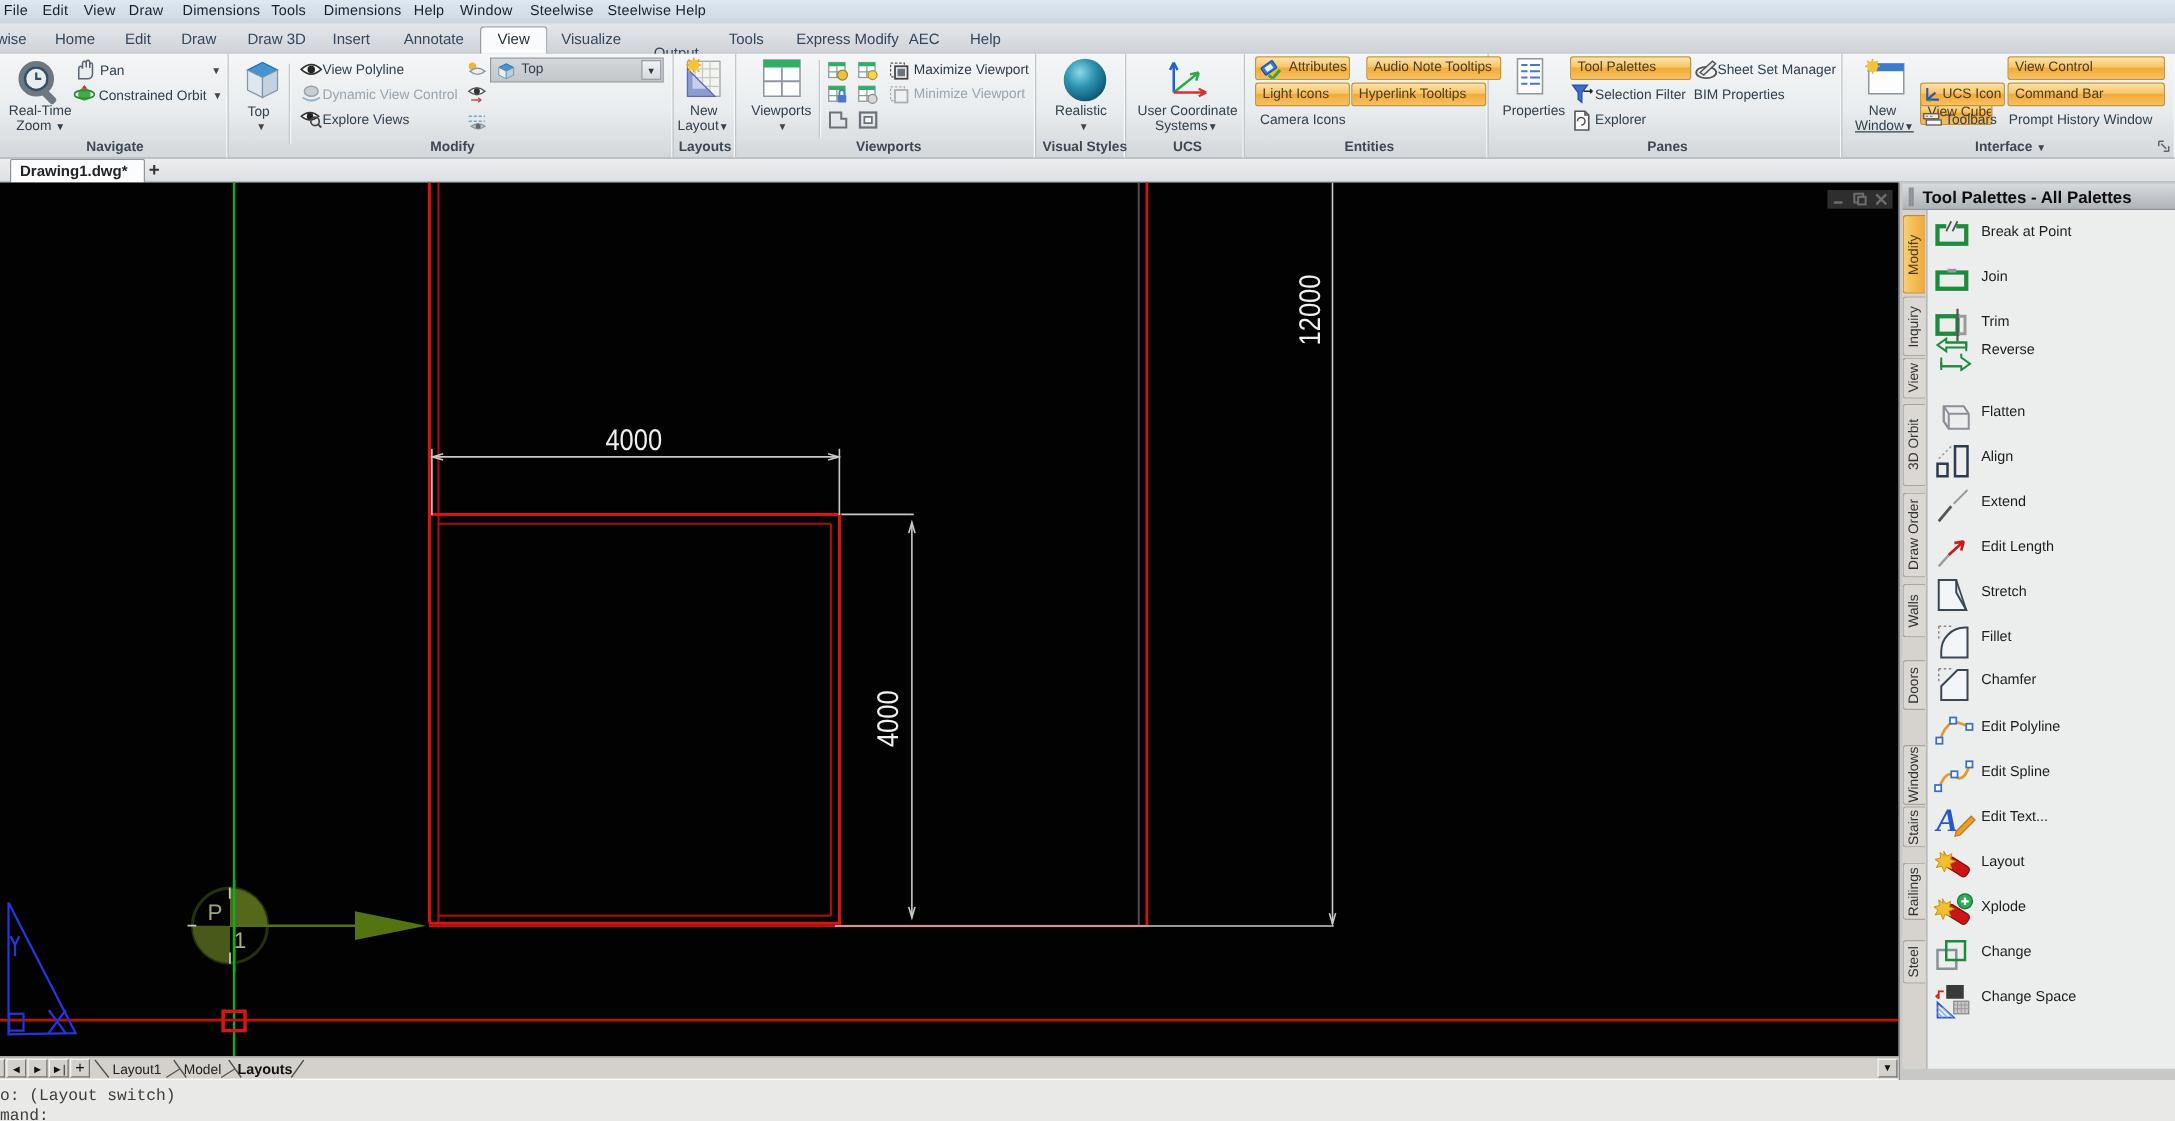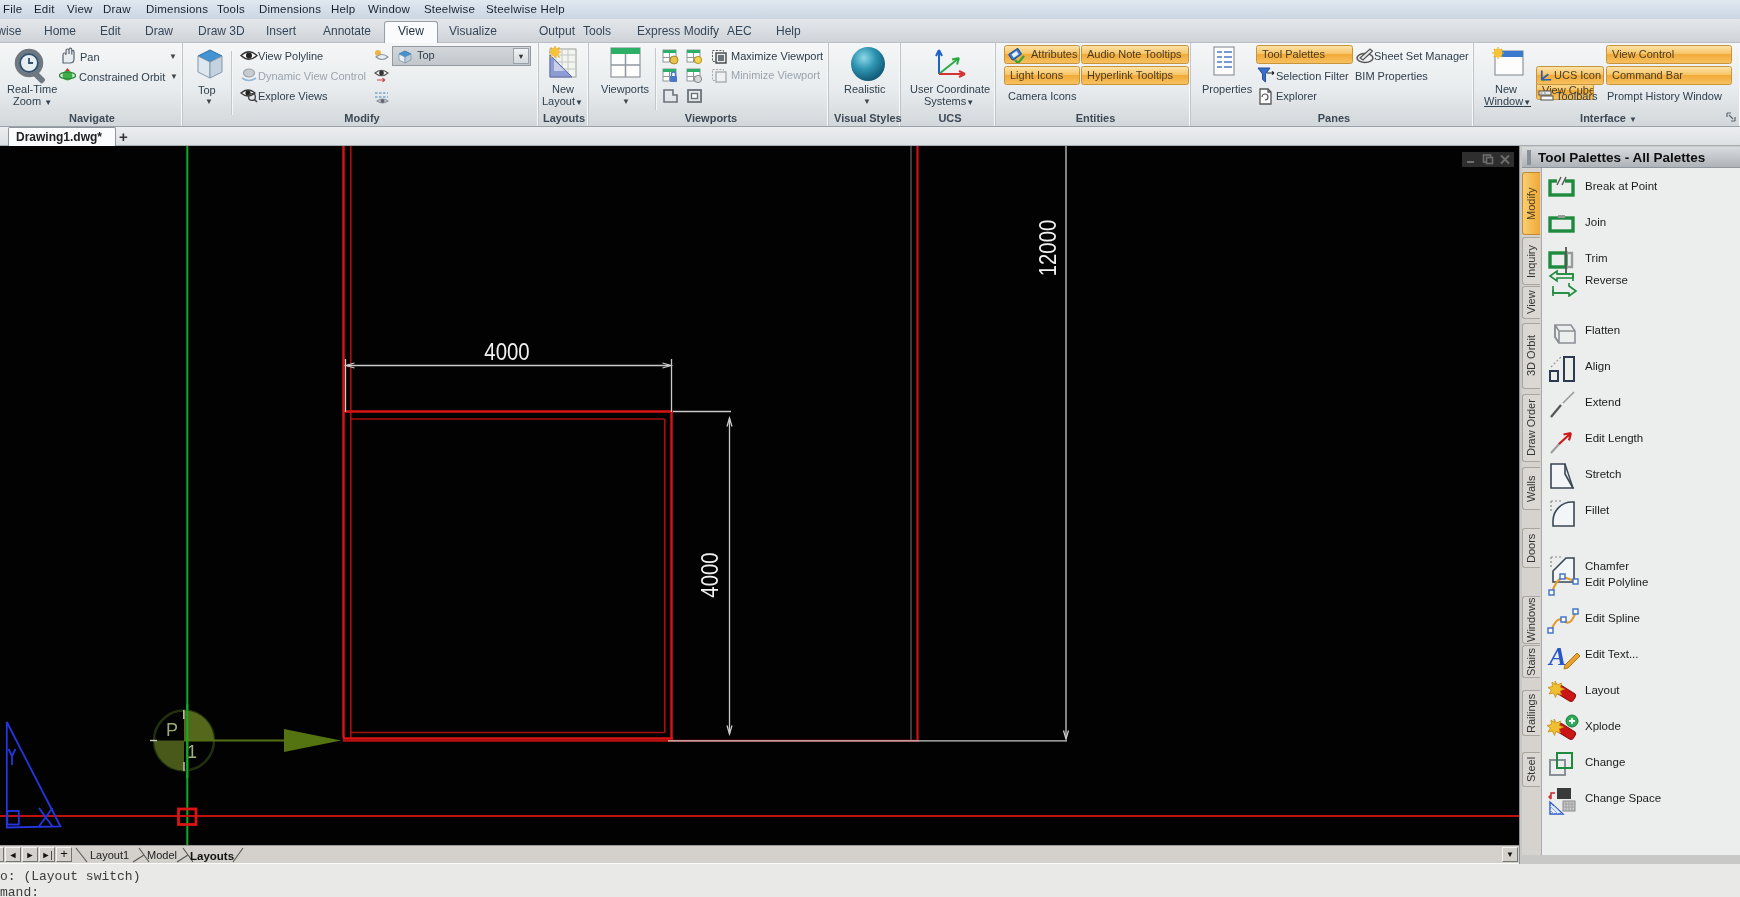--- a/index.html
+++ b/index.html
@@ -49,21 +49,21 @@
 <div class="abs" id="tabrow">
 <span style="left:-30px;">Steelwise</span>
     <span style="left:44px;">Home</span>
     <span style="left:100px;">Edit</span>
     <span style="left:145px;">Draw</span>
     <span style="left:198px;">Draw 3D</span>
     <span style="left:266px;">Insert</span>
     <span style="left:323px;">Annotate</span>
     <span class="active" style="left:384px;">View</span>
     <span style="left:449px;">Visualize</span>
-    <span style="left:539px;">Output</span>
+    <span style="left:523px;margin-top:11px;">Output</span>
     <span style="left:583px;">Tools</span>
     <span style="left:637px;">Express Modify</span>
     <span style="left:727px;">AEC</span>
     <span style="left:776px;">Help</span>
 </div>
 <div class="abs" id="ribbon">
 
 <div class="panel" style="left:2px;width:181px;">
  <svg class="abs" style="left:10px;top:5px;" width="40" height="42" viewBox="0 0 40 42">
   <circle cx="17" cy="15" r="12" fill="none" stroke="#6f7880" stroke-width="4.5"></circle>
@@ -237,21 +237,21 @@
 </div>
 
 <div class="panel" style="left:1001px;width:190px;">
  <div class="obtn" style="left:3px;top:2px;width:76px;">
   <svg style="position:absolute;left:3px;top:1px;" width="17" height="17" viewBox="0 0 17 17">
           <rect x="2" y="4" width="11" height="7" rx="1" transform="rotate(-35 7 8)" fill="#3a7bd0" stroke="#1d4f96"></rect>
           <rect x="4.5" y="5.5" width="6" height="4" transform="rotate(-35 7 8)" fill="#e8f0fa"></rect>
           <path d="M7 13 l3 3 l6 -7" stroke="#3aa53a" stroke-width="2.4" fill="none"></path>
         </svg>
   <span style="padding-left:21px;">Attributes</span></div>
- <div class="obtn" style="left:80px;top:2px;width:108px;">Audio Note Tooltips</div>
+ <div class="obtn" style="left:92px;top:2px;width:108px;">Audio Note Tooltips</div>
  <div class="obtn" style="left:3px;top:23px;width:76px;">Light Icons</div>
  <div class="obtn" style="left:80px;top:23px;width:108px;">Hyperlink Tooltips</div>
  <div class="rtext" style="left:7px;top:47px;">Camera Icons</div>
  <div class="plabel">Entities</div>
 </div>
 
 <div class="panel" style="left:1195px;width:279px;">
  <svg class="abs" style="left:17px;top:3px;" width="24" height="32" viewBox="0 0 24 32">
   <rect x="2" y="1" width="20" height="28" fill="#fdfdfd" stroke="#8f969d" stroke-width="1.2"></rect>
   <path d="M5 6 h5 M12 6 h8 M5 11 h5 M12 11 h8 M5 16 h5 M12 16 h8 M5 21 h5 M12 21 h8" stroke="#4a78c8" stroke-width="1.6"></path>
@@ -476,21 +476,21 @@
           <path d="M12 19 L24 8 M24 8 l-7.5 1.5 M24 8 l-2 7.4" stroke="#cc1a1a" stroke-width="2.2" fill="none"></path>
         </svg><span class="lbl">Edit Length</span></div>
 <div class="pitem" style="top:293px;"><svg width="30" height="30" viewBox="0 0 30 30">
           <path d="M4 3 h14 v10 l8 14 h-22 z" fill="#f2f6f8" stroke="#3a4754" stroke-width="1.6"></path>
           <path d="M18 3 L26 27" stroke="#3a4754" stroke-width="1.4"></path>
         </svg><span class="lbl">Stretch</span></div>
 <div class="pitem" style="top:329px;"><svg width="32" height="32" viewBox="0 0 32 32">
           <path d="M4 4 v10 M4 4 h10" stroke="#888" stroke-width="1.2" stroke-dasharray="2 2" fill="none"></path>
           <path d="M27 29 H6 V24 A19 19 0 0 1 25 5 h2 z" fill="#f2f6f8" stroke="#3a4754" stroke-width="1.6"></path>
         </svg><span class="lbl">Fillet</span></div>
-<div class="pitem" style="top:385px;"><svg width="32" height="32" viewBox="0 0 32 32">
+<div class="pitem" style="top:363px;"><svg width="32" height="32" viewBox="0 0 32 32">
           <path d="M4 4 v10 M4 4 h10" stroke="#888" stroke-width="1.2" stroke-dasharray="2 2" fill="none"></path>
           <path d="M27 29 H6 V18 L19 5 h8 z" fill="#f2f6f8" stroke="#3a4754" stroke-width="1.6"></path>
         </svg><span class="lbl">Chamfer</span></div>
 <div class="pitem" style="top:401px;"><svg width="34" height="30" viewBox="0 0 34 30">
           <path d="M5 24 Q8 12 16 8 L28 12" fill="none" stroke="#e39b2d" stroke-width="2.2"></path>
           <rect x="2" y="21" width="5" height="5" fill="#fff" stroke="#3a6ec8" stroke-width="1.4"></rect>
           <rect x="13" y="5" width="5" height="5" fill="#fff" stroke="#3a6ec8" stroke-width="1.4"></rect>
           <rect x="26" y="10" width="5" height="5" fill="#fff" stroke="#3a6ec8" stroke-width="1.4"></rect>
         </svg><span class="lbl">Edit Polyline</span></div>
 <div class="pitem" style="top:437px;"><svg width="34" height="30" viewBox="0 0 34 30">

